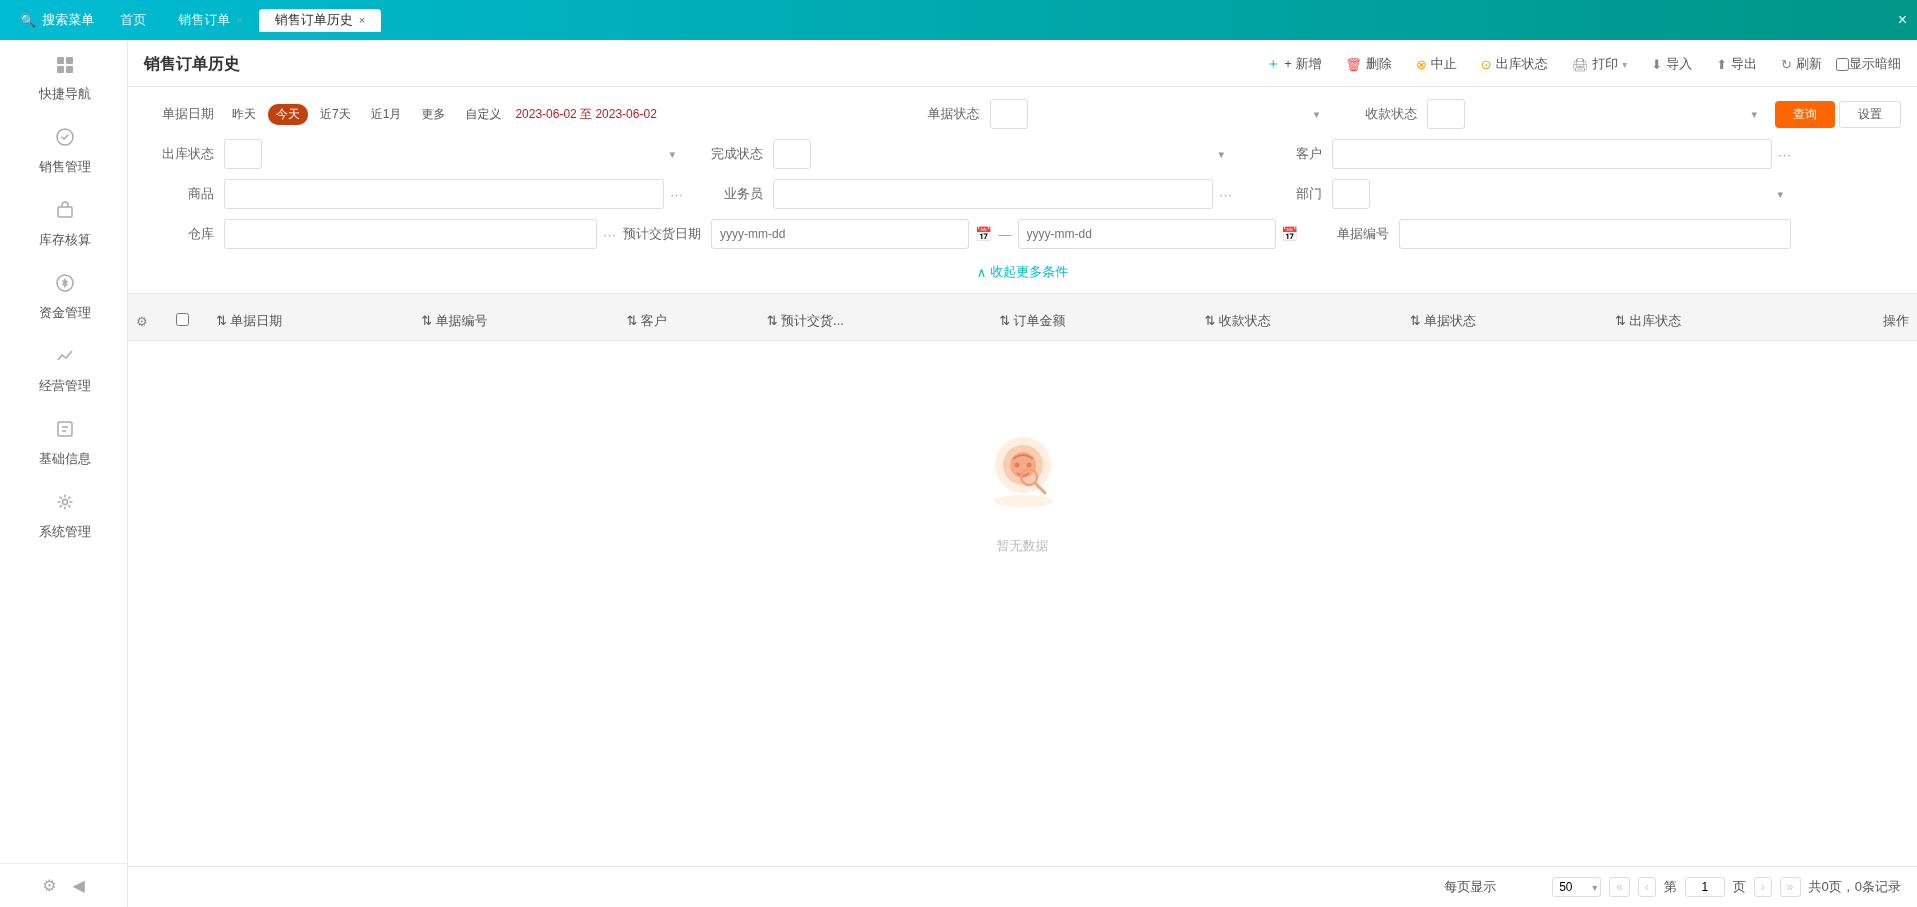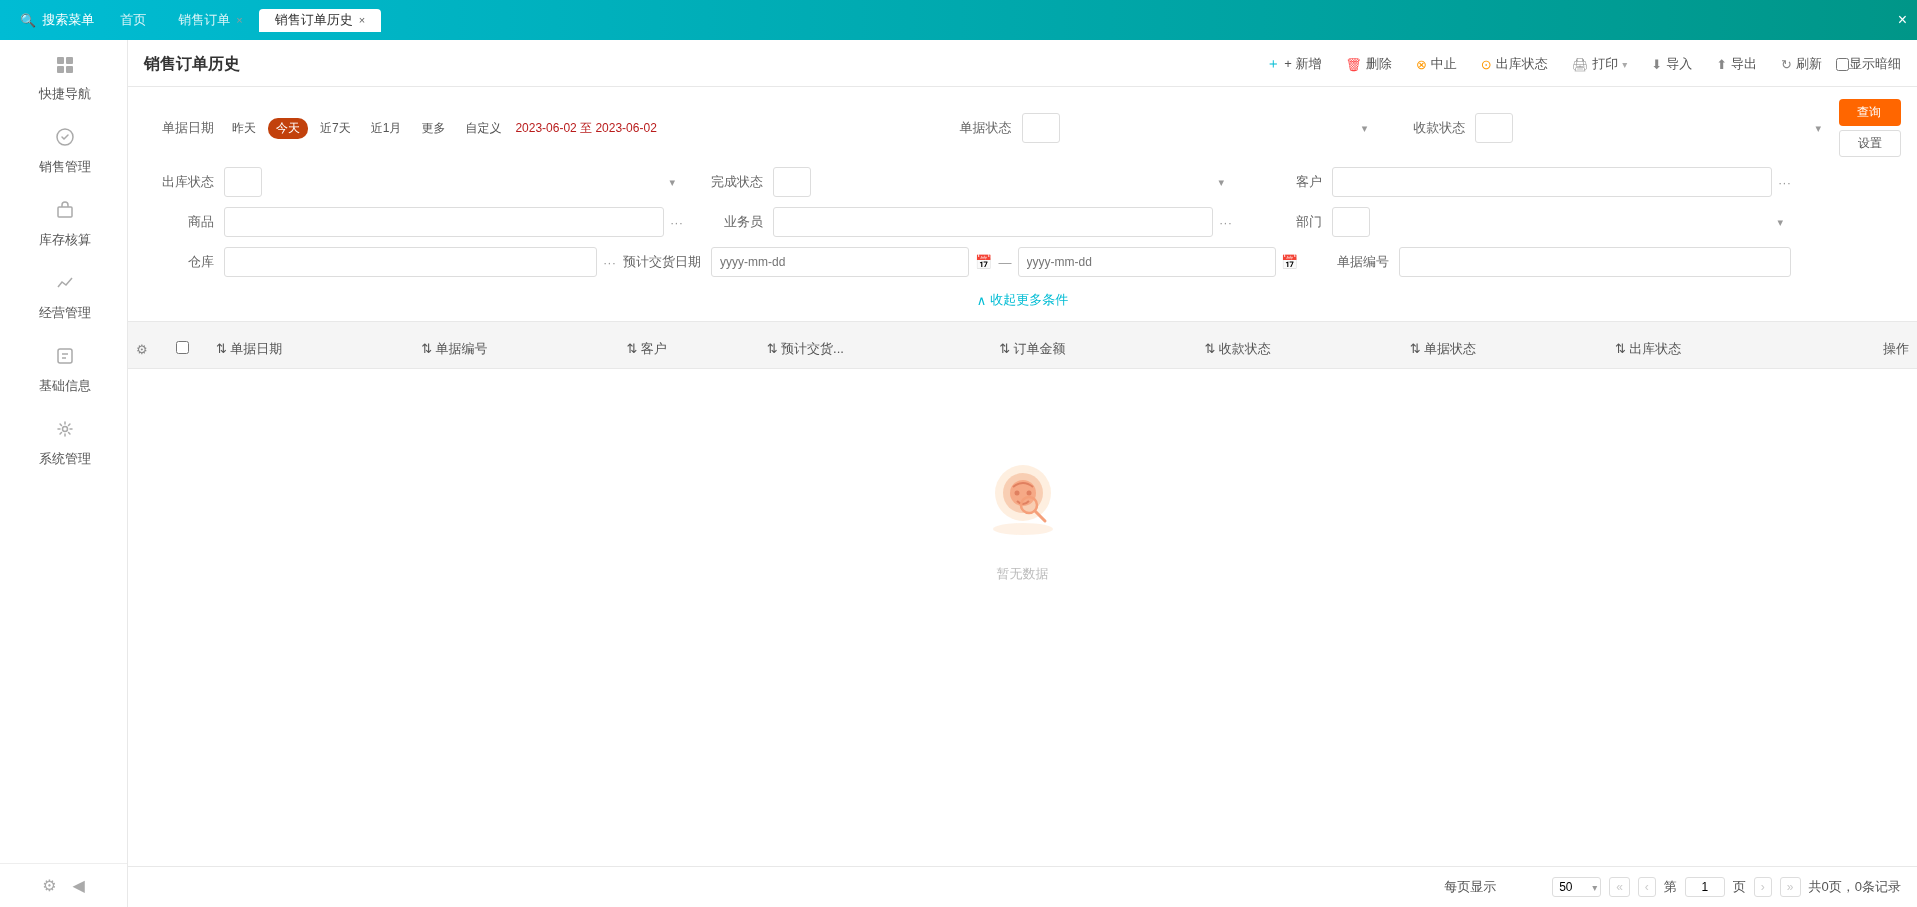--- a/index.html
+++ b/index.html
@@ -418,20 +418,29 @@
       <span>销售管理</span>
     </div>
     <div class="sidebar-item">
       <span class="sidebar-icon">
         <svg width="20" height="20" viewBox="0 0 20 20" fill="none">
             <rect x="3" y="7" width="14" height="10" rx="1" stroke="#aaa" stroke-width="1.5"></rect>
             <path d="M7 7V5a3 3 0 016 0v2" stroke="#aaa" stroke-width="1.5"></path>
           </svg>
       </span>
       <span>库存核算</span>
+    </div>
+    <div class="sidebar-item">
+      <span class="sidebar-icon">
+        <svg width="20" height="20" viewBox="0 0 20 20" fill="none">
+            <circle cx="10" cy="10" r="8" stroke="#aaa" stroke-width="1.5"></circle>
+            <path d="M10 6v8M8 8h3a1 1 0 010 2H9a1 1 0 000 2h3" stroke="#aaa" stroke-width="1.5" stroke-linecap="round"></path>
+          </svg>
+      </span>
+      <span>资金管理</span>
     </div>
     <div class="sidebar-item">
       <span class="sidebar-icon">
         <svg width="20" height="20" viewBox="0 0 20 20" fill="none">
             <polyline points="3,14 7,9 11,12 17,5" stroke="#aaa" stroke-width="1.5" fill="none"></polyline>
           </svg>
       </span>
       <span>经营管理</span>
     </div>
     <div class="sidebar-item">
@@ -528,21 +537,21 @@
           </select>
         </div>
 
         <span class="filter-label" style="margin-left:20px;">收款状态</span>
         <div class="select-wrapper" style="flex:1;">
           <select class="filter-select">
             <option></option>
           </select>
         </div>
 
-        <div style="display:flex;flex-direction:column;gap:4px;margin-left:10px;">
+        <div style="display:flex;flex-direction:row;gap:4px;margin-left:10px;">
           <button class="toolbar-btn orange" style="padding:5px 18px;">查询</button>
           <button class="toolbar-btn" style="border:1px solid #ddd;padding:4px 18px;border-radius:3px;text-align:center;background:white;">设置</button>
         </div>
       </div>
 
       <div class="filter-row">
         <span class="filter-label">出库状态</span>
         <div class="select-wrapper" style="flex:1;">
           <select class="filter-select">
             <option></option>

